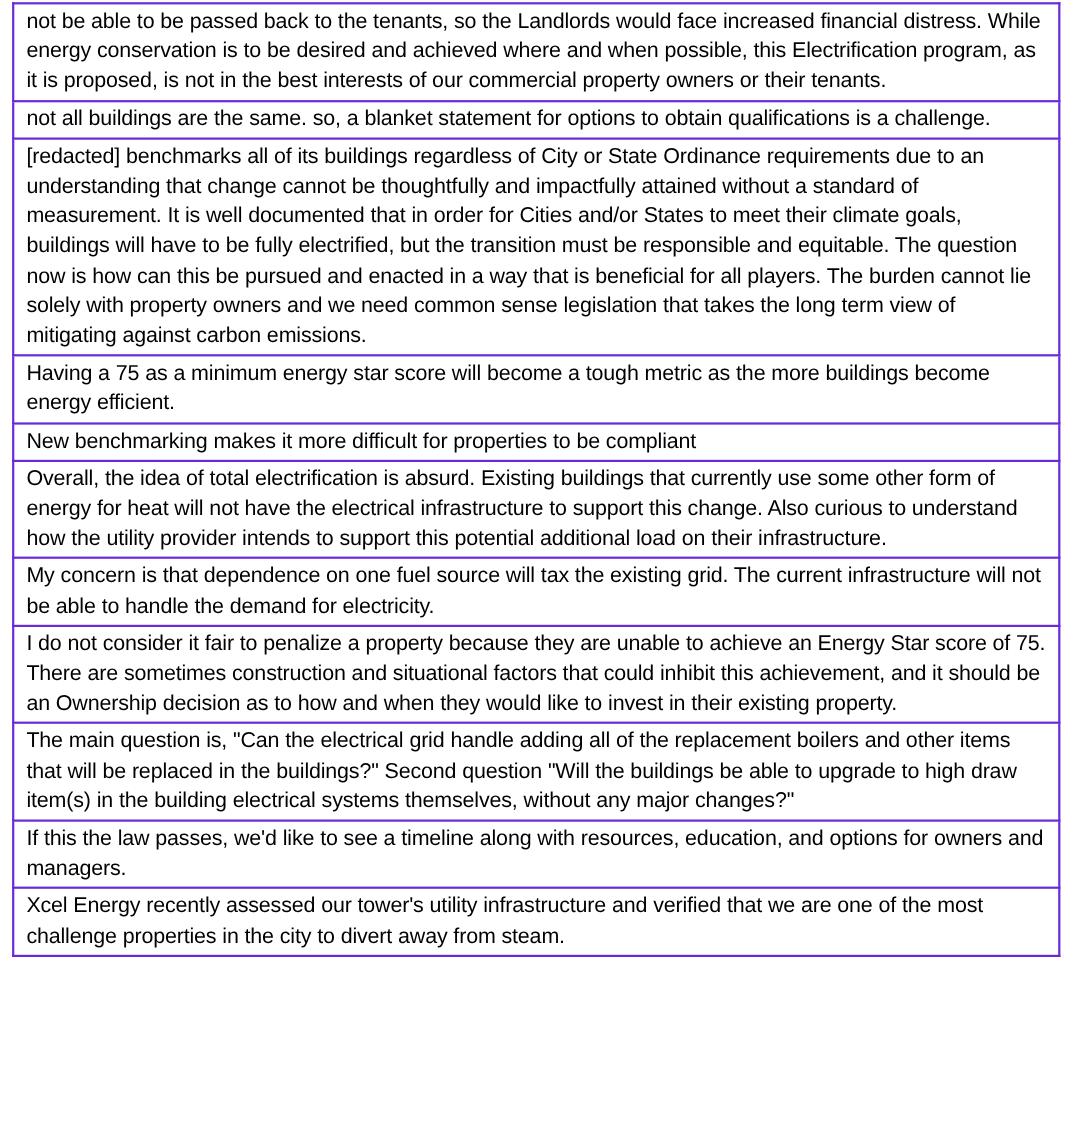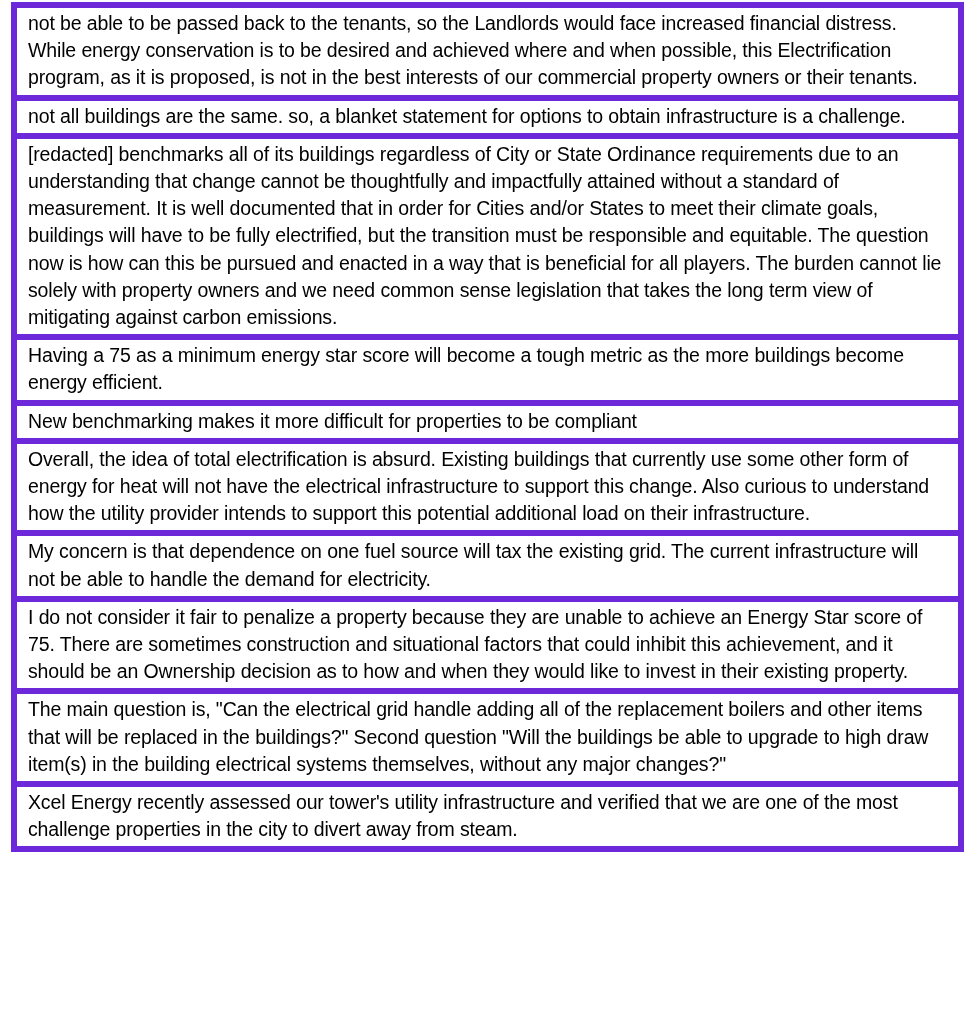--- a/index.html
+++ b/index.html
@@ -30,21 +30,21 @@
     width: 953px;
     border-collapse: collapse;
     table-layout: fixed;
   }
 
   .comment-table tr {
     border: none;
   }
 
   .comment-cell {
-    border: 6px solid #6d28d9;
+    border: 2px solid #6d28d9;
     padding: 2px 9px 3px 11px;
     vertical-align: top;
     font-size: 19.5px;
     line-height: 27.2px;
     color: #000000;
     font-family: "Liberation Sans", "DejaVu Sans", sans-serif;
     letter-spacing: -0.15px;
     word-spacing: 0.1px;
     text-align: left;
     background: #ffffff;
@@ -62,21 +62,21 @@
 <div class="page">
   <table class="comment-table">
     <tbody>
       <tr>
         <td class="comment-cell">
             <span class="comment-text">not be able to be passed back to the tenants, so the Landlords would face increased financial distress. While energy conservation is to be desired and achieved where and when possible, this Electrification program, as it is proposed, is not in the best interests of our commercial property owners or their tenants.</span>
           </td>
       </tr>
       <tr>
         <td class="comment-cell">
-            <span class="comment-text">not all buildings are the same. so, a blanket statement for options to obtain infrastructure is a challenge.</span>
+            <span class="comment-text">not all buildings are the same. so, a blanket statement for options to obtain qualifications is a challenge.</span>
           </td>
       </tr>
       <tr>
         <td class="comment-cell">
             <span class="comment-text">[redacted] benchmarks all of its buildings regardless of City or State Ordinance requirements due to an understanding that change cannot be thoughtfully and impactfully attained without a standard of measurement. It is well documented that in order for Cities and/or States to meet their climate goals, buildings will have to be fully electrified, but the transition must be responsible and equitable. The question now is how can this be pursued and enacted in a way that is beneficial for all players. The burden cannot lie solely with property owners and we need common sense legislation that takes the long term view of mitigating against carbon emissions.</span>
           </td>
       </tr>
       <tr>
         <td class="comment-cell">
             <span class="comment-text">Having a 75 as a minimum energy star score will become a tough metric as the more buildings become energy efficient.</span>
@@ -102,18 +102,23 @@
             <span class="comment-text">I do not consider it fair to penalize a property because they are unable to achieve an Energy Star score of 75. There are sometimes construction and situational factors that could inhibit this achievement, and it should be an Ownership decision as to how and when they would like to invest in their existing property.</span>
           </td>
       </tr>
       <tr>
         <td class="comment-cell">
             <span class="comment-text">The main question is, "Can the electrical grid handle adding all of the replacement boilers and other items that will be replaced in the buildings?"  Second question "Will the buildings be able to upgrade to high draw item(s) in the building electrical systems themselves, without any major changes?"</span>
           </td>
       </tr>
       <tr>
         <td class="comment-cell">
+            <span class="comment-text">If this the law passes, we'd like to see a timeline along with resources, education, and options for owners and managers.</span>
+          </td>
+      </tr>
+      <tr>
+        <td class="comment-cell">
             <span class="comment-text">Xcel Energy recently assessed our tower's utility infrastructure and verified that we are one of the most challenge properties in the city to divert away from steam.</span>
           </td>
       </tr>
     </tbody>
   </table>
 </div>
 
 </body></html>

